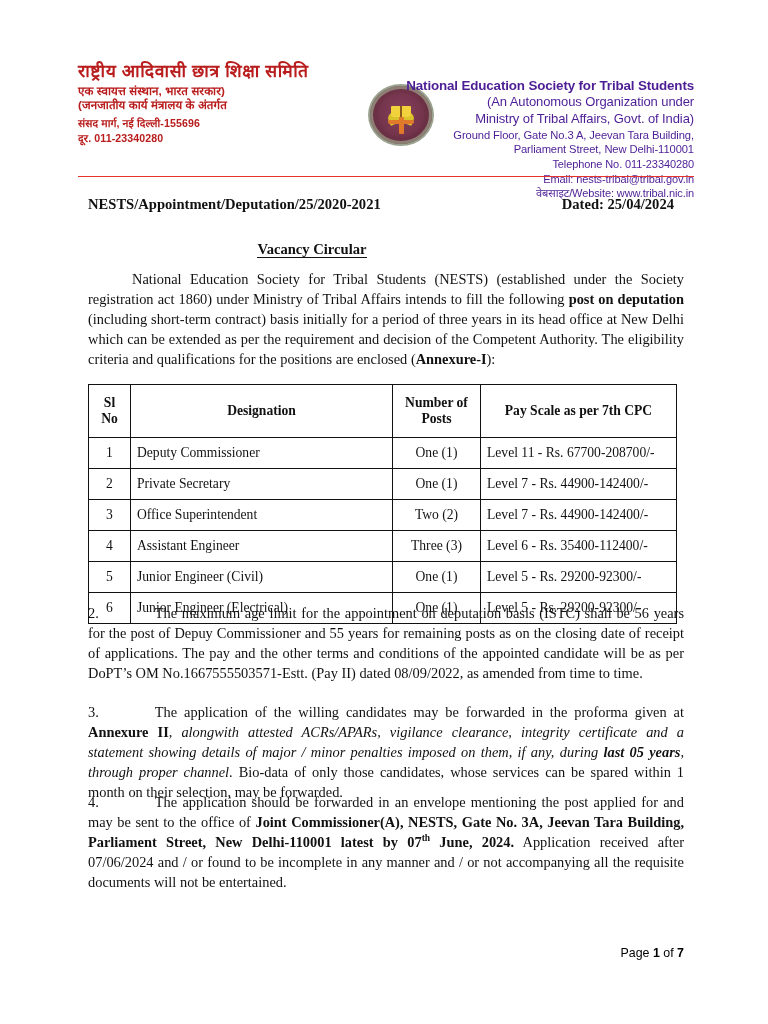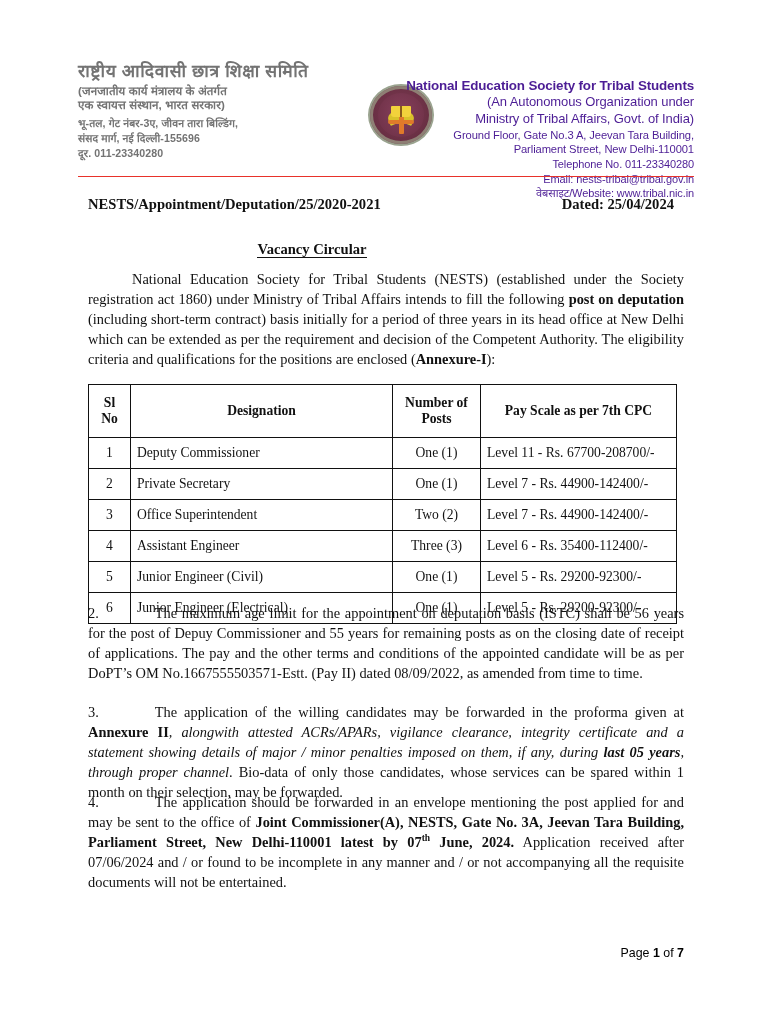--- a/index.html
+++ b/index.html
@@ -30,21 +30,21 @@
     left: 78px;
     top: 62px;
     width: 616px;
     height: 108px;
   }
   .lh-left {
     position: absolute;
     left: 0;
     top: 0;
     width: 296px;
-    color: #737373;
+    color: #b91c1c;
     font-family: "Liberation Sans", "DejaVu Sans", sans-serif;
   }
   .lh-hindi-title {
     font-size: 17.5px;
     font-weight: 700;
     letter-spacing: 0.6px;
     line-height: 1.12;
     white-space: nowrap;
   }
   .lh-hindi-sub {
@@ -285,25 +285,24 @@
 </head>
 <body>
 
 <div class="page">
 
   <div class="letterhead">
 
     <div class="lh-left">
       <div class="lh-hindi-title">राष्ट्रीय आदिवासी छात्र शिक्षा समिति</div>
       <div class="lh-hindi-sub">
+        <div>एक स्वायत्त संस्थान, भारत सरकार)</div>
         <div>(जनजातीय कार्य मंत्रालय के अंतर्गत</div>
-        <div>एक स्वायत्त संस्थान, भारत सरकार)</div>
       </div>
       <div class="lh-hindi-addr">
-        <div>भू-तल, गेट नंबर-3ए, जीवन तारा बिल्डिंग,</div>
         <div>संसद मार्ग, नई दिल्ली-155696</div>
         <div>दूर. 011-23340280</div>
       </div>
     </div>
 
     <div class="emblem">
       <div class="emblem-outer">
         <div class="emblem-inner">
           <div class="em-branch l"></div>
           <div class="em-branch r"></div>

